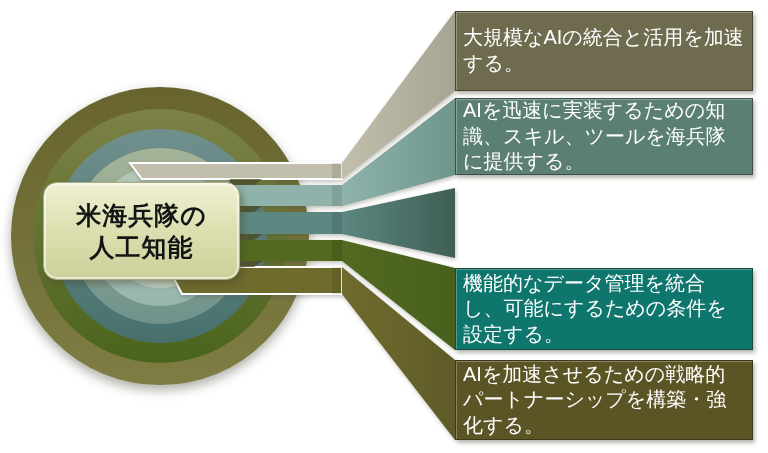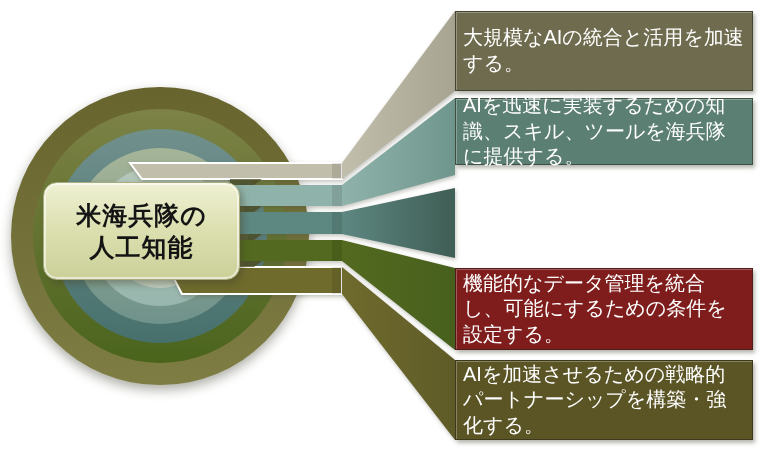--- a/index.html
+++ b/index.html
@@ -21,21 +21,21 @@
   .item-box{
     position:absolute;left:455px;width:298px;box-sizing:border-box;
     display:flex;align-items:center;
     padding:2px 7px;
     color:#ffffff;font-weight:normal;font-size:20px;line-height:1.28;
     border:1px solid rgba(30,30,18,.5);
     box-shadow:inset 1px 1px 0 rgba(255,255,255,.28), 2px 3px 4px rgba(95,95,80,.45);
     word-break:break-all;
   }
   .b1{top:11px;height:80px;}
-  .b2{top:98px;height:67px;}
+  .b2{top:98px;height:77px;}
   .b3{top:188px;height:70px;}
   .b4{top:268px;height:82px;}
   .b5{top:360px;height:80px;}
 </style>
 </head>
 <body>
 
 <div class="stage">
   <svg width="768" height="453" viewBox="0 0 768 453">
     <defs>
@@ -123,19 +123,19 @@
 
   <div class="center-label">米海兵隊の
 人工知能</div>
 
   <div class="item-box b1" style="background-color: rgb(111, 107, 78);">
     <span>大規模なAIの統合と活用を加速する。</span>
   </div>
   <div class="item-box b2" style="background-color: rgb(92, 127, 115);">
     <span>AIを迅速に実装するための知識、スキル、ツールを海兵隊に提供する。</span>
   </div>
-  <div class="item-box b4" style="background-color: #7f1d1d;">
+  <div class="item-box b4" style="background-color: #0f766e;">
     <span>機能的なデータ管理を統合し、可能にするための条件を設定する。</span>
   </div>
   <div class="item-box b5" style="background-color: rgb(91, 85, 38);">
     <span>AIを加速させるための戦略的パートナーシップを構築・強化する。</span>
   </div>
 </div>
 
 </body></html>

